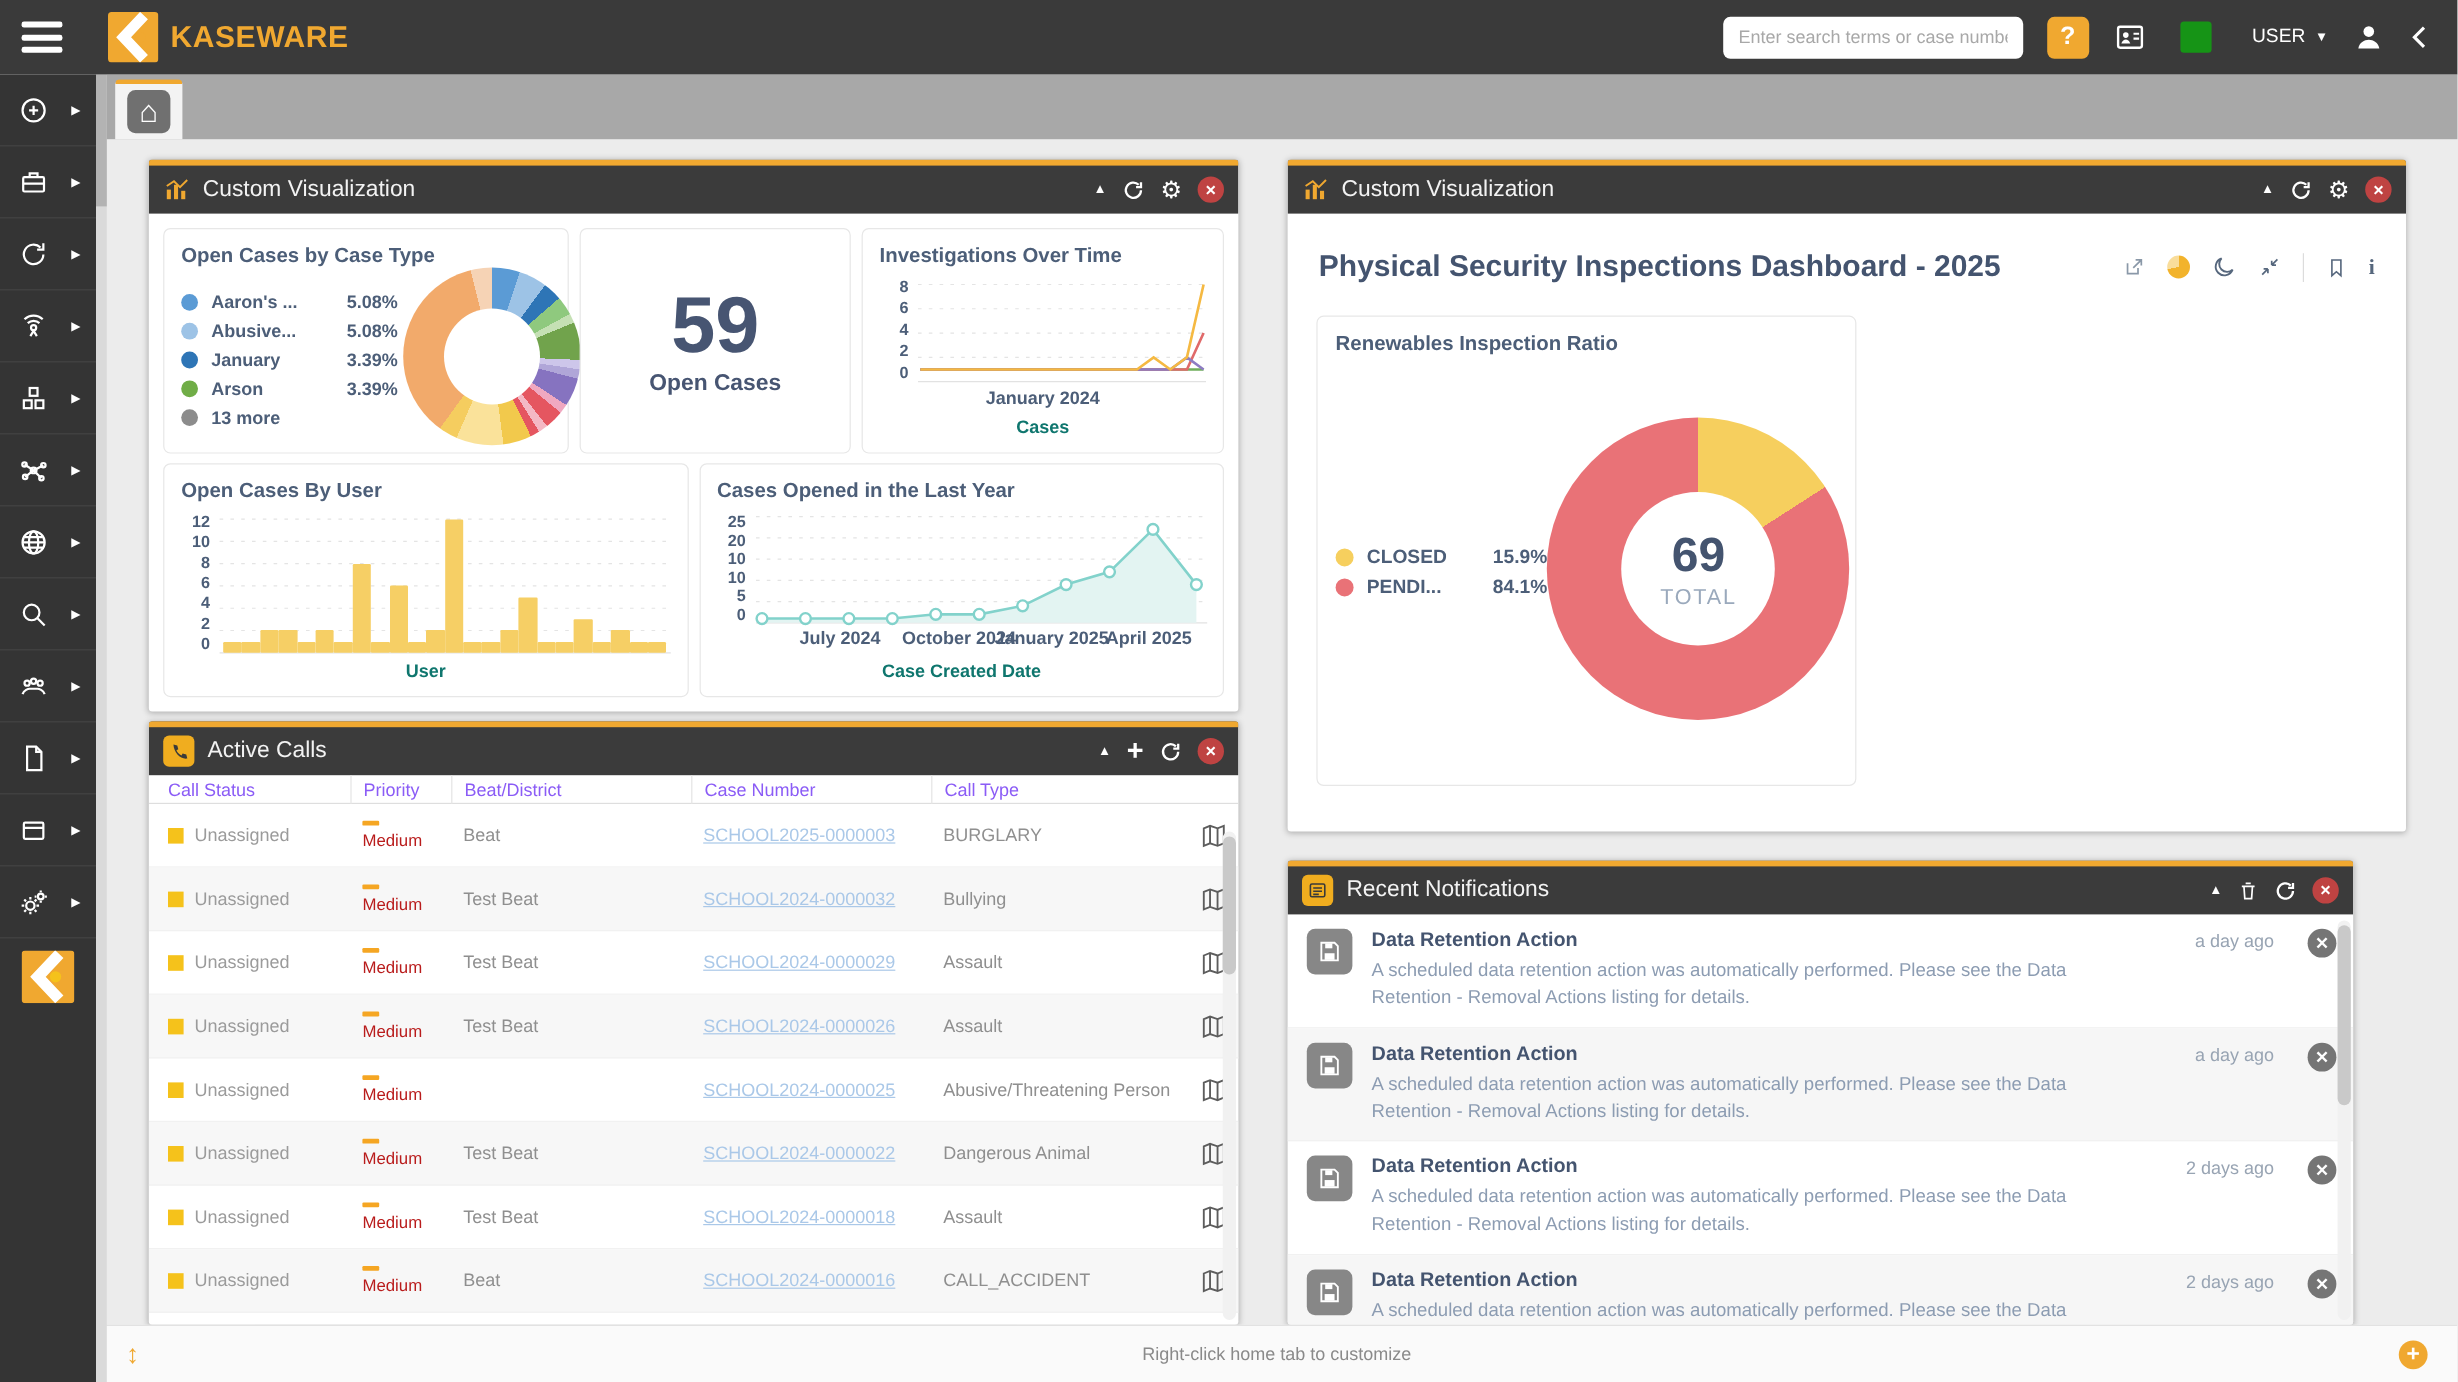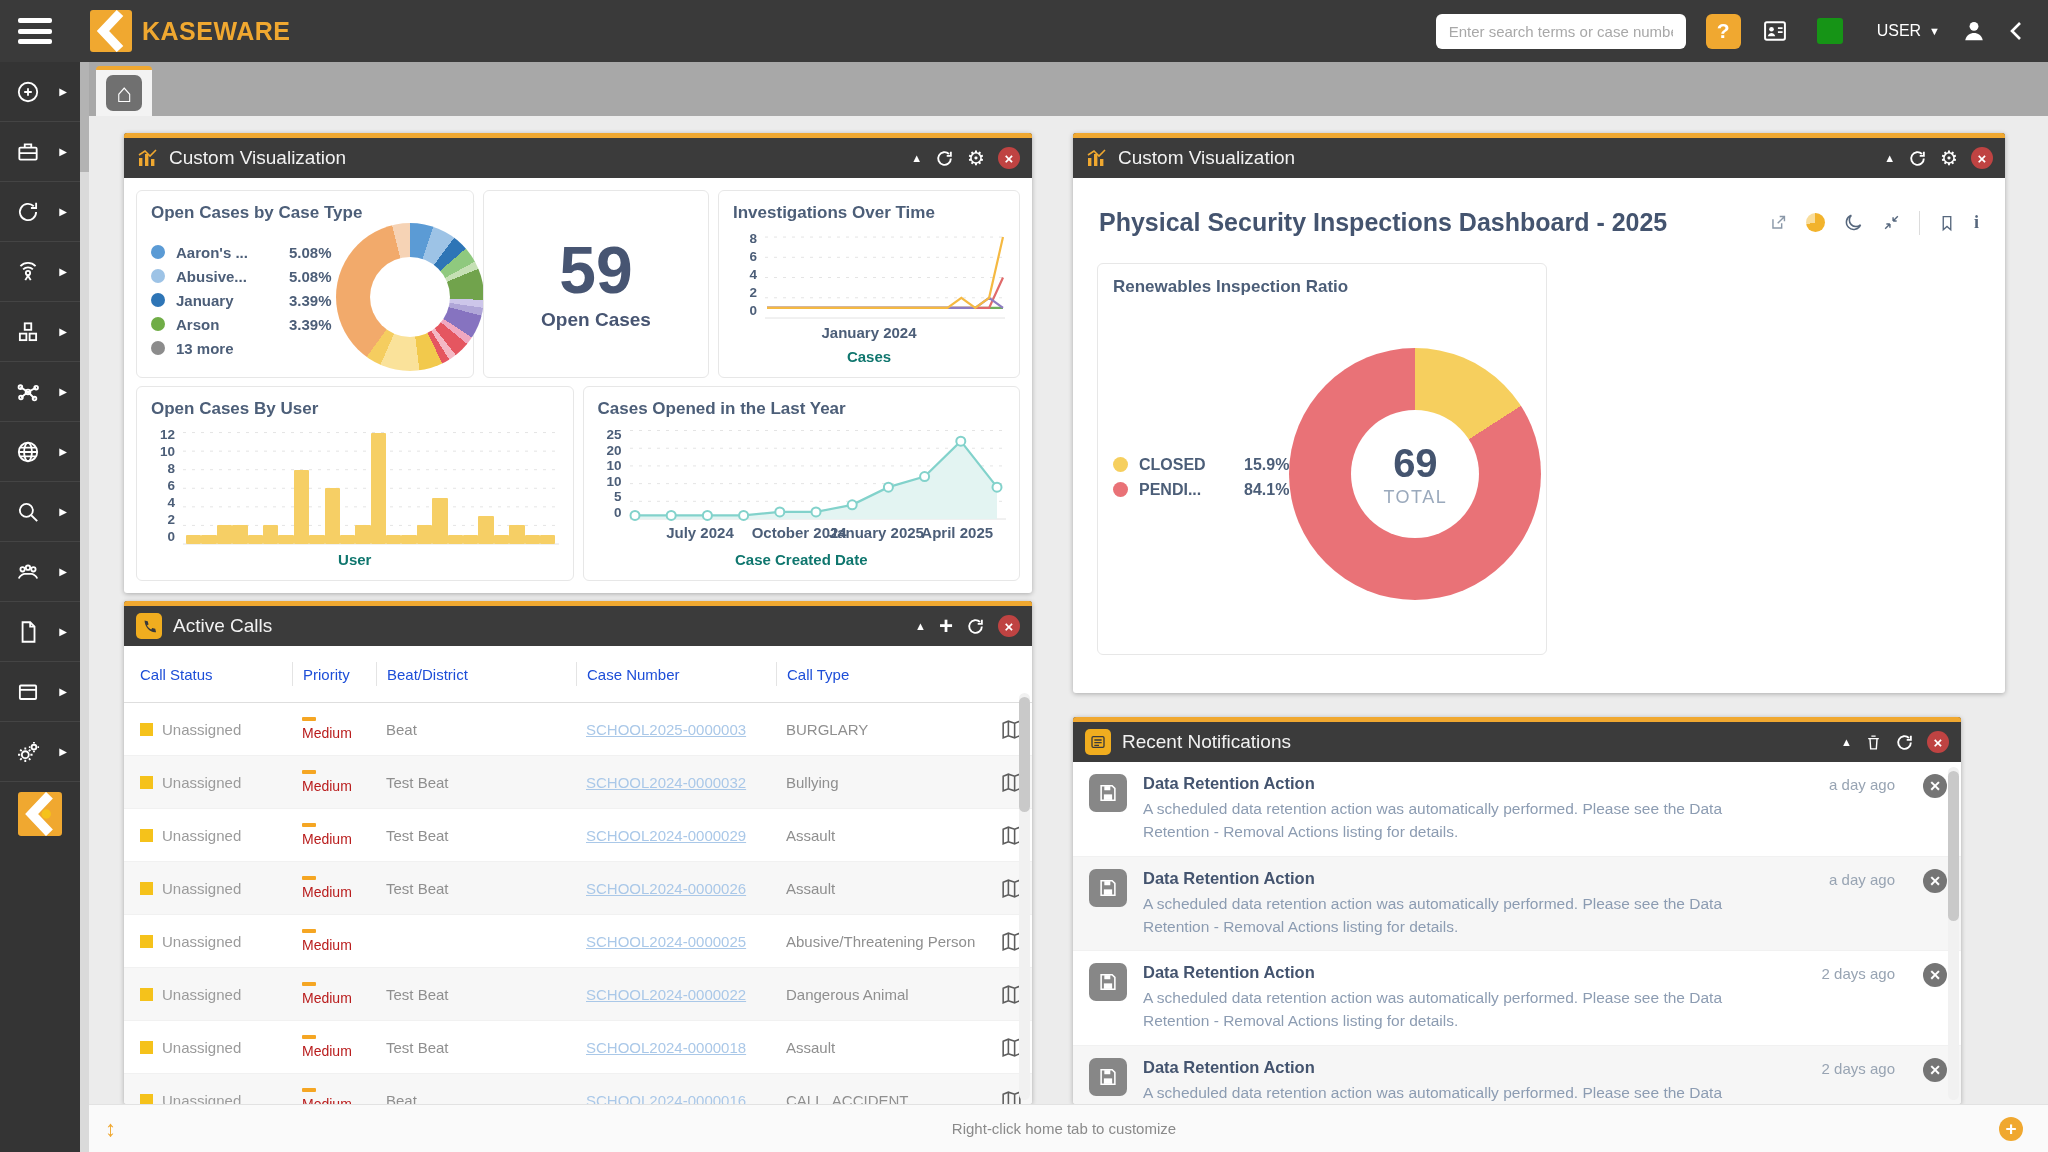--- a/index.html
+++ b/index.html
@@ -93,21 +93,21 @@
   .ri-card{position:absolute;left:24px;top:130px;width:450px;height:392px;border:1px solid #e7e7e7;border-radius:6px;padding:13px 15px}
   .ri-row{display:flex;align-items:center;height:100%;padding-bottom:10px}
   .legend-lg .legend-row{grid-template-columns:17px 96px auto;font-size:16px}
   .legend-lg .dot{width:15px;height:15px}
   .donut-lg{width:252px;height:252px;margin-left:auto;margin-right:6px}
   .donut-lg .hole{inset:62px}
   .total-val{font-size:40px;font-weight:bold;color:#44546f;line-height:1.1}
   .total-lbl{font-size:18px;color:#9aa9bc;letter-spacing:1.5px;margin-top:2px}
 
   
-  .t-header{display:grid;grid-template-columns:162px 84px 200px 200px 1fr 42px;align-items:center;height:57px;padding-left:16px;border-bottom:1px solid #dedede;color:#1d4ed8;font-size:15px}
+  .t-header{display:grid;grid-template-columns:162px 84px 200px 200px 1fr 42px;align-items:center;height:24px;padding-left:16px;border-bottom:1px solid #dedede;color:#8b5cf6;font-size:15px}
   .t-header span{height:24px;display:flex;align-items:center;cursor:pointer}
   .t-header span.sep{border-left:1px solid #e4e4e4;padding-left:10px;margin-left:-10px}
   .t-row{display:grid;grid-template-columns:162px 84px 200px 200px 1fr 42px;align-items:center;height:53px;padding-left:16px;border-bottom:1px solid #f1f1f1;font-size:15px}
   .t-row:nth-child(even){background:#f7f7f7}
   .cell-status{display:flex;align-items:center;gap:9px;color:#9b9b9b}
   .cell-status i{width:13px;height:13px;background:#f5c21b;display:block}
   .cell-pri{display:flex;flex-direction:column;justify-content:center;gap:4px}
   .cell-pri i{width:14px;height:4px;background:#f5a623;border-radius:1px;display:block}
   .cell-pri em{font-style:normal;color:#b91c1c;font-size:14px}
   .cell-beat,.cell-type{color:#8f8f8f}

